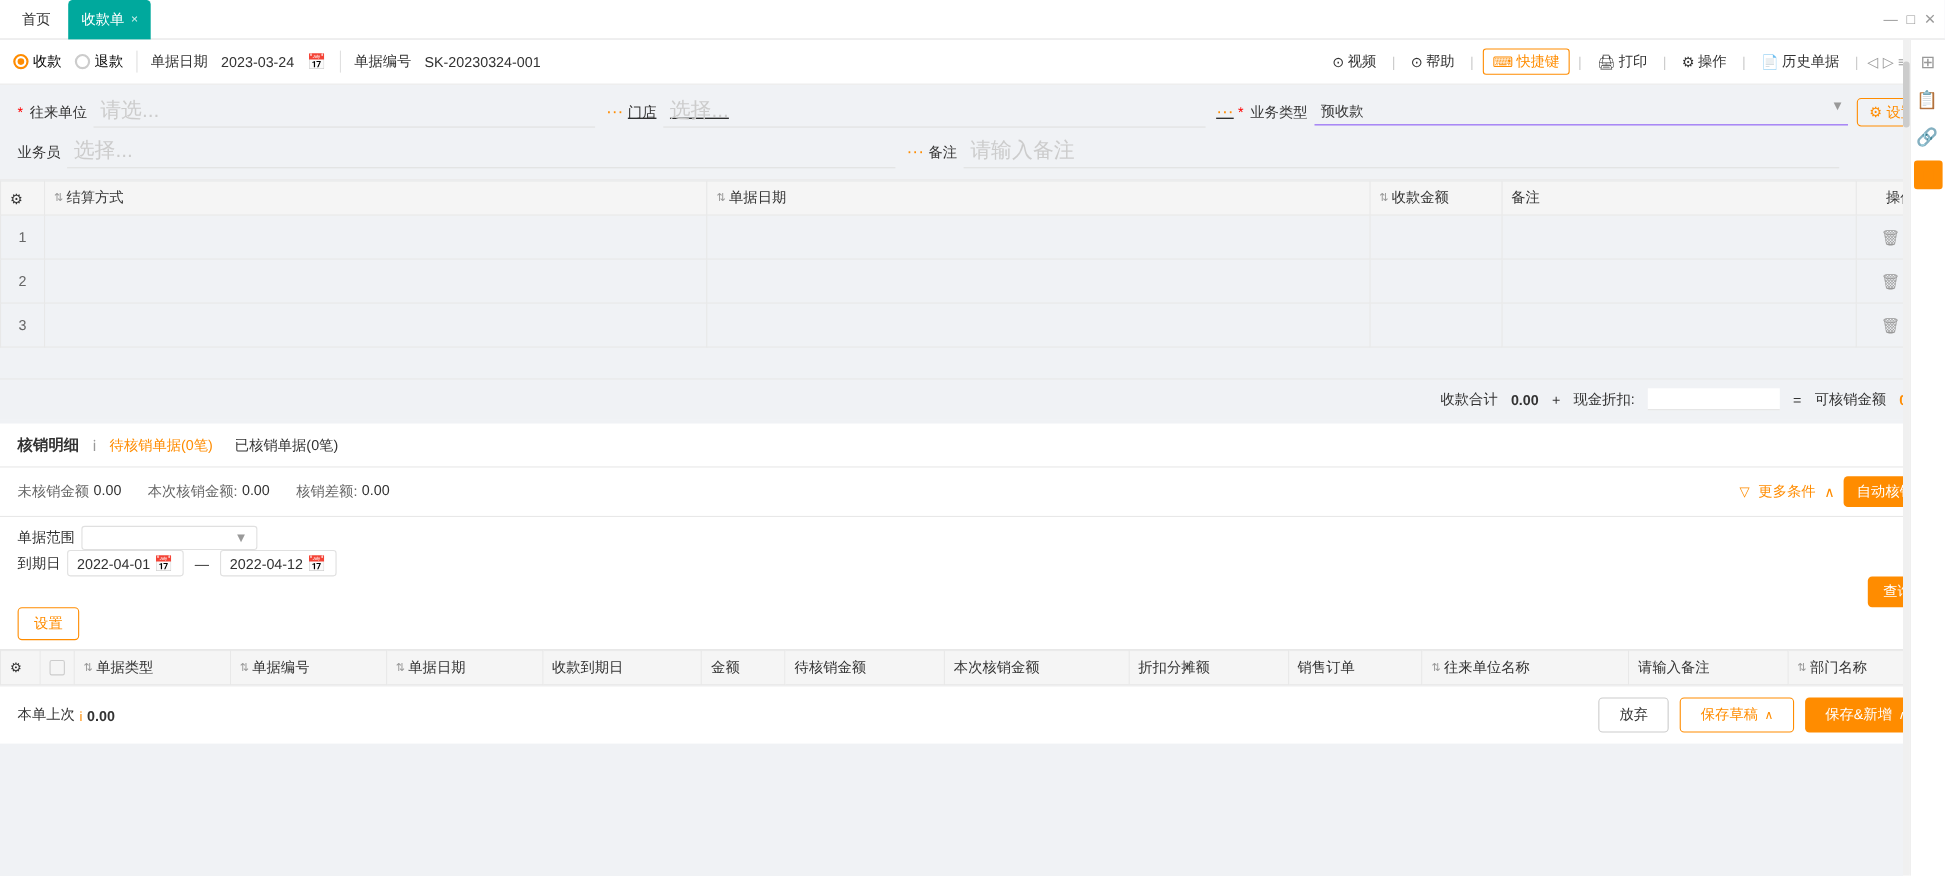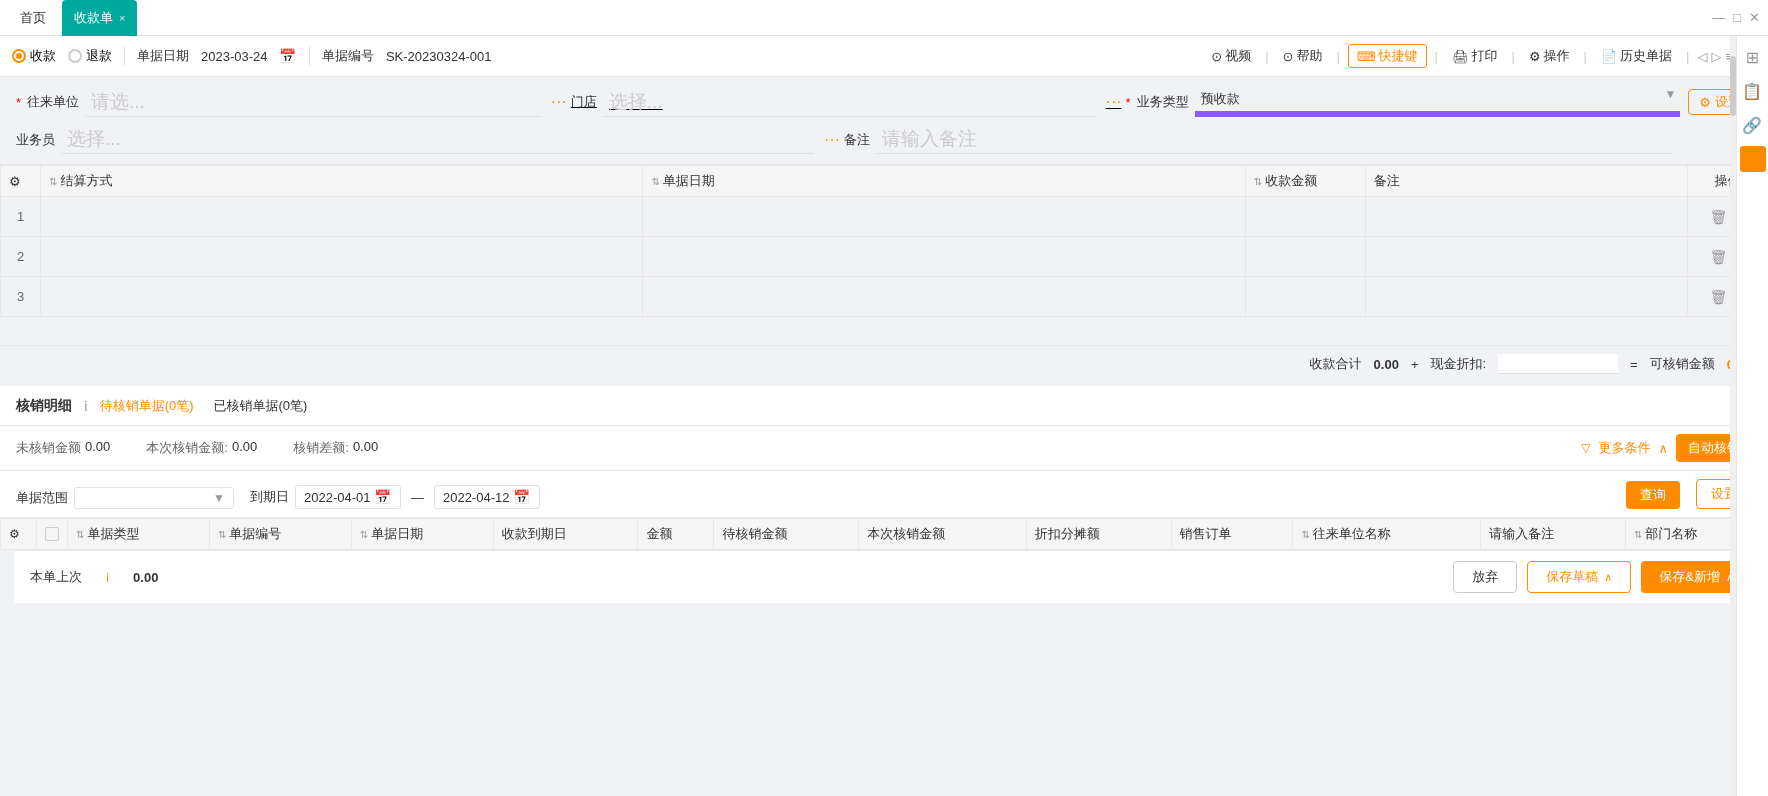--- a/index.html
+++ b/index.html
@@ -47,21 +47,21 @@
     .form-row { display: flex; align-items: center; gap: 0; }
     .form-field { display: flex; align-items: center; gap: 6px; flex: 1; }
     .required-star { color: #f00; }
     .form-label { white-space: nowrap; color: #333; }
     .form-input {
       flex: 1; border: none; border-bottom: 1px solid #e0e0e0; outline: none; padding: 3px 6px;
       color: #ccc; font-size: 19px; background: transparent; min-width: 80px;
     }
     .form-input::placeholder { color: #ccc; }
     .more-icon { color: #ff8c00; cursor: pointer; font-size: 16px; padding: 0 4px; }
-    .form-select-wrapper { display: flex; flex: 1; border-bottom: 6px solid #8b5cf6; }
+    .form-select-wrapper { display: flex; flex: 1; border-bottom: 1px solid #8b5cf6; }
     .form-select-val { flex: 1; padding: 3px 6px; color: #333; font-size: 13px; }
     .form-select-arrow { color: #999; font-size: 12px; cursor: pointer; padding: 0 4px; }
     .settings-btn {
       border: 1px solid #ff8c00; color: #ff8c00; border-radius: 4px; padding: 3px 10px;
       cursor: pointer; font-size: 12px; display: flex; align-items: center; gap: 4px;
     }
 
     
     .table-wrapper { flex: 1; overflow-y: auto; }
     .data-table { width: 100%; border-collapse: collapse; }
@@ -97,37 +97,38 @@
 
     
     .verify-section { background: #fff; border-top: 4px solid #f0f2f5; flex-shrink: 0; }
     .verify-header {
       display: flex; align-items: center; padding: 10px 16px; gap: 12px; border-bottom: 1px solid #e8e8e8;
     }
     .verify-title { font-size: 14px; font-weight: bold; color: #333; }
     .info-icon { color: #999; font-size: 14px; cursor: pointer; }
     .tab-link { color: #ff8c00; font-size: 13px; cursor: pointer; }
     .verify-stats {
-      display: flex; align-items: center; padding: 8px 16px; gap: 36px; border-bottom: 1px solid #e8e8e8;
+      display: flex; align-items: center; padding: 8px 16px; gap: 24px; border-bottom: 1px solid #e8e8e8;
     }
     .stat-item { display: flex; gap: 4px; font-size: 13px; }
     .stat-label { color: #666; }
     .stat-value { color: #333; }
     .verify-filter { margin-left: auto; display: flex; gap: 8px; align-items: center; }
     .filter-icon { color: #ff8c00; font-size: 12px; }
     .filter-text { color: #ff8c00; font-size: 13px; cursor: pointer; }
     .auto-btn {
       background: #ff8c00; color: #fff; border: none; border-radius: 4px; padding: 5px 12px;
       cursor: pointer; font-size: 13px;
     }
 
     
     .filter-row {
-      display: flex; align-items: flex-end; padding: 8px 16px; gap: 16px; flex-shrink: 0;
+      display: flex; align-items: flex-start; padding: 8px 16px; flex-shrink: 0;
       border-bottom: 1px solid #e8e8e8;
+      flex-direction: column;
     }
     .filter-field { display: flex; align-items: center; gap: 6px; }
     .filter-label { color: #333; white-space: nowrap; }
     .filter-select-wrapper {
       display: flex; align-items: center; border: 1px solid #e0e0e0; border-radius: 3px;
       padding: 3px 8px; min-width: 160px; cursor: pointer;
     }
     .filter-select-val { flex: 1; color: #333; font-size: 13px; }
     .filter-arrow { color: #999; font-size: 12px; }
     .date-input-wrapper {
@@ -152,21 +153,21 @@
     .bottom-table th {
       background: #f5f5f5; border: 1px solid #e8e8e8; padding: 6px 8px;
       text-align: left; font-weight: normal; color: #333; white-space: nowrap; font-size: 12px;
     }
     .checkbox-cell { text-align: center; width: 30px; }
     .checkbox { width: 14px; height: 14px; border: 1px solid #ccc; border-radius: 2px; cursor: pointer; }
 
     
     .footer {
       display: flex; align-items: center; padding: 10px 16px; border-top: 1px solid #e8e8e8;
-      background: #fff; gap: 24px; flex-shrink: 0; margin-left: 14px;
+      background: #fff; gap: 4px; flex-shrink: 0;
     }
     .footer-label { color: #333; font-size: 13px; }
     .footer-value { color: #333; font-weight: bold; }
     .info-icon-sm { color: #ff8c00; cursor: pointer; font-size: 12px; }
     .footer-right { margin-left: auto; display: flex; gap: 10px; padding-left: 24px; }
     .btn-discard {
       background: #fff; color: #333; border: 1px solid #ccc; border-radius: 4px;
       padding: 6px 18px; cursor: pointer; font-size: 13px;
     }
     .btn-save-draft {

